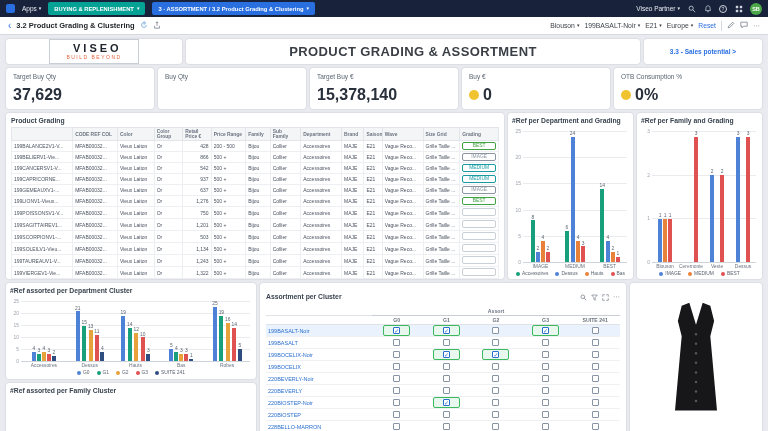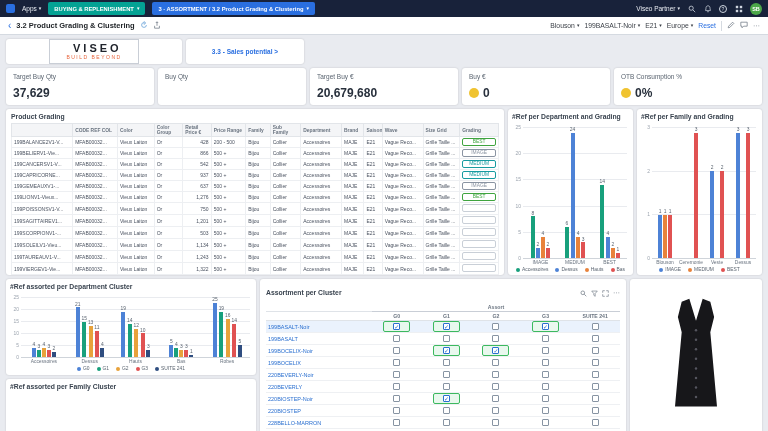--- a/index.html
+++ b/index.html
@@ -47,21 +47,21 @@
     font-size:13px; font-weight:bold; color:#3a3f46; letter-spacing:.4px; }
   .sales-card { width:118px; display:flex; align-items:center; justify-content:center;
     font-size:6.5px; color:#2a6fe0; font-weight:bold; }
 
   
   .kpis { display:flex; gap:4px; height:44px; }
   .kpi { flex:1; padding:5px 7px; }
   .kpi .lab { font-size:6.5px; color:#5a6470; white-space:nowrap; }
   .kpi .val-row { display:flex; align-items:center; gap:4px; margin-top:6px; }
   .kpi .dot { width:10px; height:10px; border-radius:50%; }
-  .kpi .val { font-size:12px; font-weight:bold; color:#28303c; }
+  .kpi .val { font-size:16px; font-weight:bold; color:#28303c; }
 
   
   .midrow { display:flex; gap:4px; height:166px; }
   .grading-card { flex:1; padding:4px 5px; overflow:hidden; }
   .card-title { font-size:6.8px; font-weight:bold; color:#39434f; }
   table.grading { width:100%; border-collapse:collapse; table-layout:fixed;
     font-size:5px; color:#4a5260; margin-top:3px; }
   .grading th { font-size:4.9px; color:#6a7480; background:#f4f5f7;
     border:0.5px solid #e2e5e9; padding:1px 2px; text-align:left; font-weight:bold;
     overflow:hidden; }
@@ -215,37 +215,38 @@
 
 <main>
 
   <div class="banner">
     <div class="card viseo-card">
       <div class="viseo-box">
         <div class="viseo-text">VISEO</div>
         <div class="viseo-tag">BUILD BEYOND</div>
       </div>
     </div>
+    <div class="card banner-mid">PRODUCT GRADING &amp; ASSORTMENT</div>
     <div class="card sales-card">3.3 - Sales potential &gt;</div>
   </div>
 
   <div class="kpis">
       <div class="card kpi">
         <div class="lab">Target Buy Qty</div>
         <div class="val-row">
           <span class="val">37,629</span>
         </div>
       </div>
       <div class="card kpi">
         <div class="lab">Buy Qty</div>
       </div>
       <div class="card kpi">
         <div class="lab">Target Buy €</div>
         <div class="val-row">
-          <span class="val">20,679,680</span>
+          <span class="val">15,378,140</span>
         </div>
       </div>
       <div class="card kpi">
         <div class="lab">Buy €</div>
         <div class="val-row">
           <span class="dot" style="background: rgb(240, 195, 48);"></span>
           <span class="val">0</span>
         </div>
       </div>
       <div class="card kpi">

